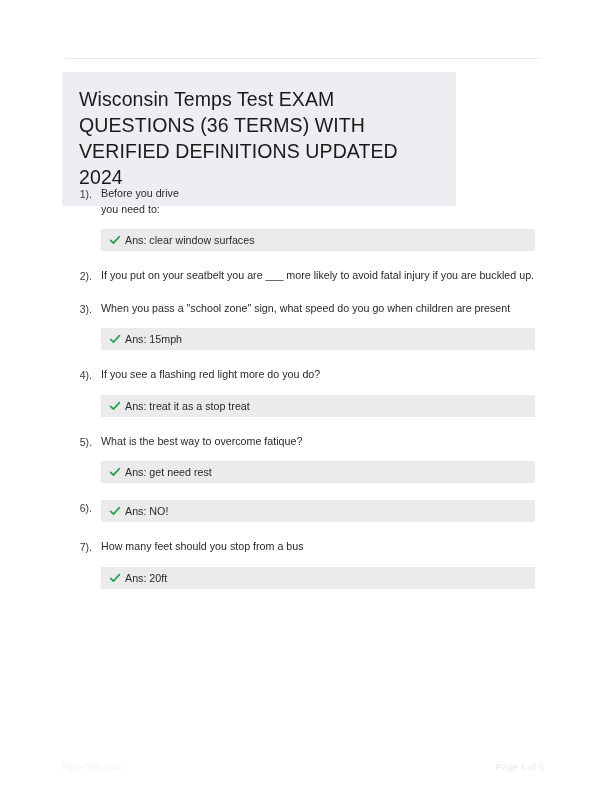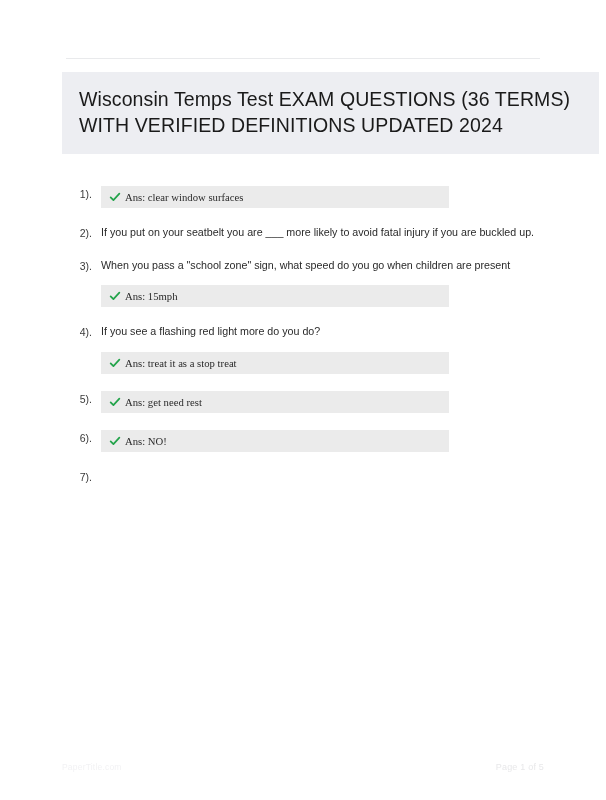--- a/index.html
+++ b/index.html
@@ -31,21 +31,21 @@
     width: 474px;
     height: 1px;
     background: #e9eaec;
   }
 
   
   .title-banner {
     position: absolute;
     left: 62px;
     top: 72px;
-    width: 537px;
+    width: 394px;
     box-sizing: border-box;
     background: #edeef2;
     padding: 14px 17px 16px 17px;
   }
   .title-banner h1 {
     margin: 0;
     font-size: 19.5px;
     line-height: 26px;
     font-weight: 400;
     letter-spacing: 0.1px;
@@ -90,22 +90,21 @@
     white-space: pre-line;
   }
 
   .ansbox {
     background: #ebebeb;
     height: 22px;
     display: flex;
     align-items: center;
     padding-left: 8px;
     box-sizing: border-box;
-    width: 348px;
-    font-family: Liberation Serif, serif;
+    width: 434px;
   }
   .check-icon {
     flex: 0 0 auto;
     width: 12px;
     height: 12px;
     margin-right: 4px;
     display: block;
   }
   .anstext {
     font-size: 10.7px;
@@ -147,20 +146,22 @@
   <div class="top-rule"></div>
 
   <div class="title-banner">
     <h1>Wisconsin Temps Test EXAM QUESTIONS (36 TERMS) WITH VERIFIED DEFINITIONS UPDATED 2024</h1>
   </div>
 
   <div class="qlist">
       <div class="qitem">
         <div class="qnum">1).</div>
         <div class="qbody">
+          <p class="qtext">Before you drive
+you need to:</p>
           <div class="ansbox">
             <svg class="check-icon" viewBox="0 0 16 16">
               <path d="M2.2 8.4 L5.9 12.1 L13.8 3.6" fill="none" stroke="#22a34a" stroke-width="2.3" stroke-linecap="round" stroke-linejoin="round"></path>
             </svg>
             <span class="anstext">Ans: clear window surfaces</span>
           </div>
         </div>
       </div>
       <div class="qitem">
         <div class="qnum">2).</div>
@@ -188,20 +189,21 @@
             <svg class="check-icon" viewBox="0 0 16 16">
               <path d="M2.2 8.4 L5.9 12.1 L13.8 3.6" fill="none" stroke="#22a34a" stroke-width="2.3" stroke-linecap="round" stroke-linejoin="round"></path>
             </svg>
             <span class="anstext">Ans: treat it as a stop treat</span>
           </div>
         </div>
       </div>
       <div class="qitem">
         <div class="qnum">5).</div>
         <div class="qbody">
+          <p class="qtext">What is the best way to overcome fatique?</p>
           <div class="ansbox">
             <svg class="check-icon" viewBox="0 0 16 16">
               <path d="M2.2 8.4 L5.9 12.1 L13.8 3.6" fill="none" stroke="#22a34a" stroke-width="2.3" stroke-linecap="round" stroke-linejoin="round"></path>
             </svg>
             <span class="anstext">Ans: get need rest</span>
           </div>
         </div>
       </div>
       <div class="qitem">
         <div class="qnum">6).</div>
@@ -209,20 +211,29 @@
           <div class="ansbox">
             <svg class="check-icon" viewBox="0 0 16 16">
               <path d="M2.2 8.4 L5.9 12.1 L13.8 3.6" fill="none" stroke="#22a34a" stroke-width="2.3" stroke-linecap="round" stroke-linejoin="round"></path>
             </svg>
             <span class="anstext">Ans: NO!</span>
           </div>
         </div>
       </div>
       <div class="qitem">
         <div class="qnum">7).</div>
+        <div class="qbody">
+          <p class="qtext">How many feet should you stop from a bus</p>
+          <div class="ansbox">
+            <svg class="check-icon" viewBox="0 0 16 16">
+              <path d="M2.2 8.4 L5.9 12.1 L13.8 3.6" fill="none" stroke="#22a34a" stroke-width="2.3" stroke-linecap="round" stroke-linejoin="round"></path>
+            </svg>
+            <span class="anstext">Ans: 20ft</span>
+          </div>
+        </div>
       </div>
     </div>
 
   <div class="footer">
     <span class="footer-left">PaperTitle.com</span>
     <span class="footer-right">Page 1 of 5</span>
   </div>
 
 </div>
 

